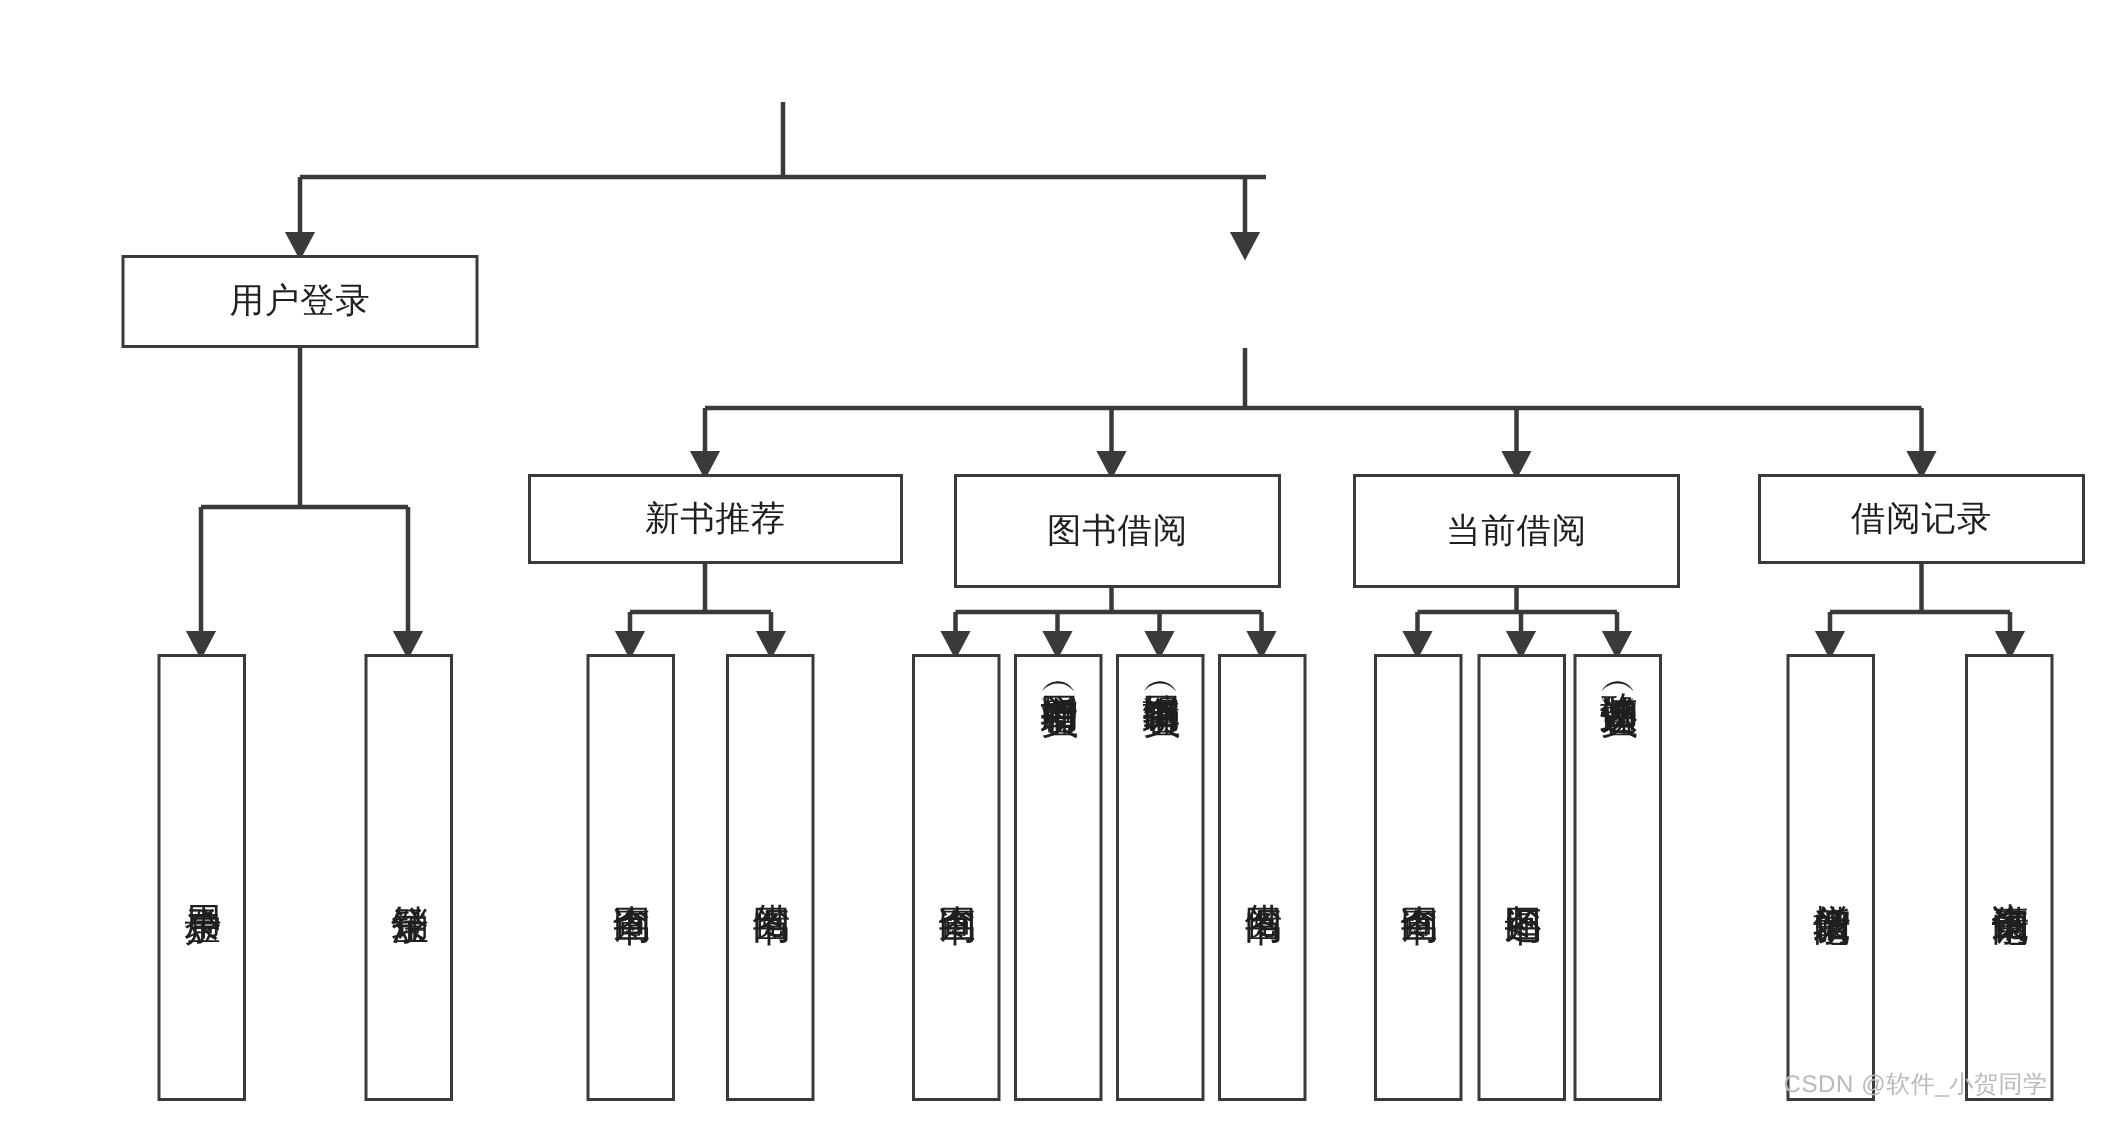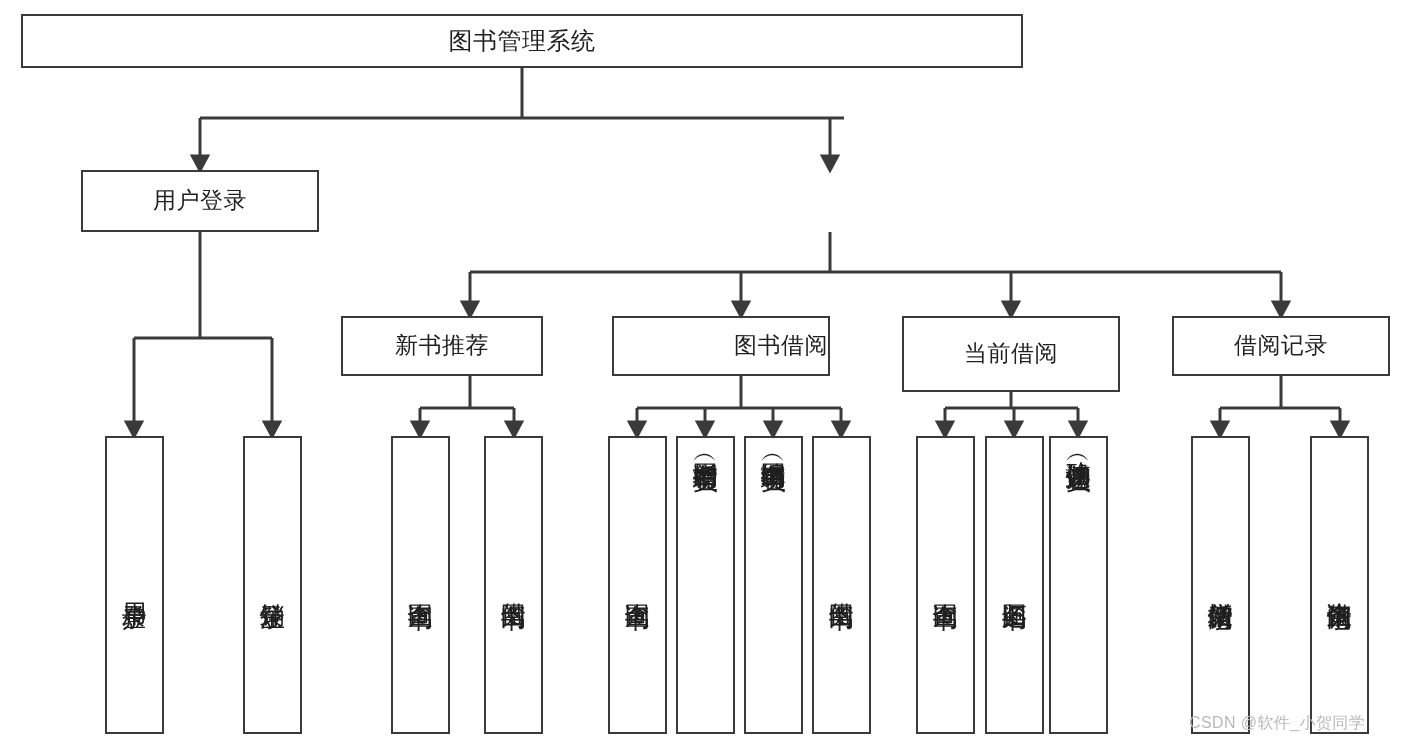--- a/index.html
+++ b/index.html
@@ -126,32 +126,29 @@
       <path d="M1014,408 L1014,430" marker-end="url(#arrow)"></path>
       <path d="M1078,408 L1078,430" marker-end="url(#arrow)"></path>
 
       <path d="M1281,376 L1281,408"></path>
       <path d="M1220,408 L1340,408"></path>
       <path d="M1220,408 L1220,430" marker-end="url(#arrow)"></path>
       <path d="M1340,408 L1340,430" marker-end="url(#arrow)"></path>
     </g>
   </svg>
 
-  <div class="node horiz root" style="left:21px; top:14px; width:1002px; height:54px;">
-    <span class="node-label">图书管理系统</span>
-  </div>
 
   <div class="node horiz" style="left:81px; top:170px; width:238px; height:62px;">
     <span class="node-label">用户登录</span>
   </div>
 
-  <div class="node horiz" style="left:341px; top:316px; width:202px; height:60px;">
+  <div class="node horiz" style="left:352px; top:316px; width:250px; height:60px;">
     <span class="node-label">新书推荐</span>
   </div>
-  <div class="node horiz" style="left:612px; top:316px; width:218px; height:60px;justify-content:flex-end;">
+  <div class="node horiz" style="left:636px; top:316px; width:218px; height:76px;">
     <span class="node-label">图书借阅</span>
   </div>
   <div class="node horiz" style="left:902px; top:316px; width:218px; height:76px;">
     <span class="node-label">当前借阅</span>
   </div>
   <div class="node horiz" style="left:1172px; top:316px; width:218px; height:60px;">
     <span class="node-label">借阅记录</span>
   </div>
 
   <div class="node vert centered" style="left:105px; top:436px; width:59px; height:298px;">

